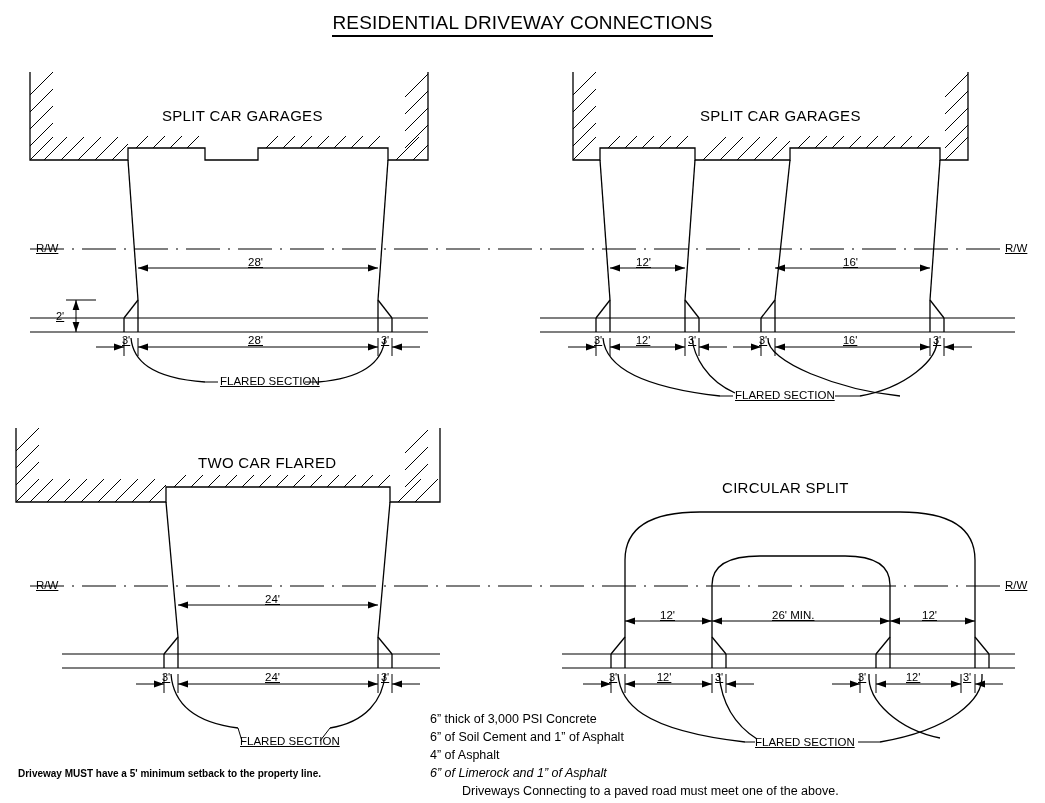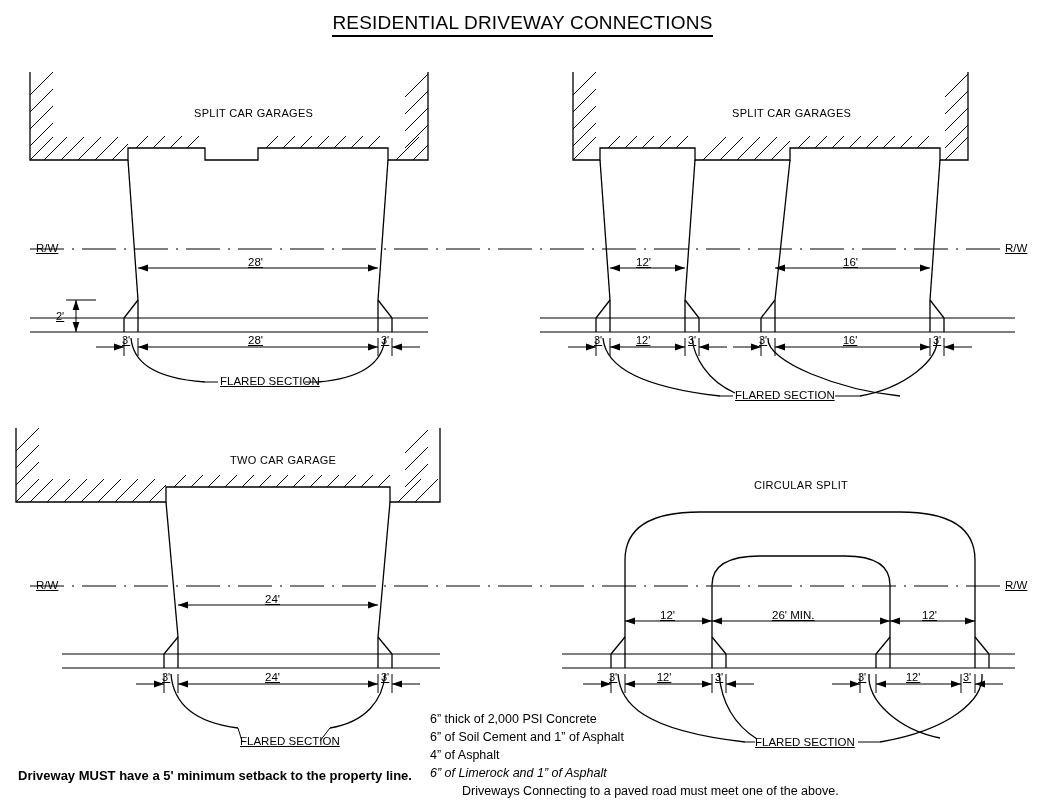--- a/index.html
+++ b/index.html
@@ -29,42 +29,41 @@
     text-align: center;
     font-size: 19px;
     letter-spacing: 0.2px;
   }
   .title span {
     border-bottom: 2px solid #000;
     padding-bottom: 2px;
   }
   .panel-title {
     position: absolute;
-    font-size: 11px;
+    font-size: 15px;
     letter-spacing: 0.3px;
     white-space: nowrap;
-    margin-left: 32px;
   }
   .lbl {
     position: absolute;
     font-size: 11.5px;
     white-space: nowrap;
     text-decoration: underline;
   }
   .lbl.sm {
     font-size: 11px;
   }
   .note {
     position: absolute;
     font-size: 12.5px;
     white-space: nowrap;
   }
   .note.bold {
     font-weight: bold;
-    font-size: 13px;
+    font-size: 10px;
     text-align: center;
   }
   svg { position: absolute; left: 0; top: 0; }
   svg line, svg path, svg polyline, svg rect, svg polygon {
     vector-effect: non-scaling-stroke;
   }
 </style>
 </head>
 <body>
 
@@ -389,42 +388,42 @@
   <div class="lbl" style="left:636px; top:256px;">12'</div>
   <div class="lbl" style="left:843px; top:256px;">16'</div>
   <div class="lbl sm" style="left:594px; top:334px;">3'</div>
   <div class="lbl sm" style="left:636px; top:334px;">12'</div>
   <div class="lbl sm" style="left:688px; top:334px;">3'</div>
   <div class="lbl sm" style="left:759px; top:334px;">3'</div>
   <div class="lbl sm" style="left:843px; top:334px;">16'</div>
   <div class="lbl sm" style="left:933px; top:334px;">3'</div>
   <div class="lbl" style="left:735px; top:389px;">FLARED SECTION</div>
 
-  <div class="panel-title" style="left:198px; top:454px;">TWO CAR GARAGE</div>
+  <div class="panel-title" style="left:198px; top:454px;">TWO CAR FLARED</div>
   <div class="lbl" style="left:36px; top:579px;">R/W</div>
   <div class="lbl" style="left:265px; top:593px;">24'</div>
   <div class="lbl" style="left:265px; top:671px;">24'</div>
   <div class="lbl sm" style="left:162px; top:671px;">3'</div>
   <div class="lbl sm" style="left:381px; top:671px;">3'</div>
   <div class="lbl" style="left:240px; top:735px;">FLARED SECTION</div>
 
   <div class="panel-title" style="left:722px; top:479px;">CIRCULAR SPLIT</div>
   <div class="lbl" style="left:1005px; top:579px;">R/W</div>
   <div class="lbl" style="left:660px; top:609px;">12'</div>
   <div class="lbl" style="left:772px; top:609px;">26' MIN.</div>
   <div class="lbl" style="left:922px; top:609px;">12'</div>
   <div class="lbl sm" style="left:609px; top:671px;">3'</div>
   <div class="lbl sm" style="left:657px; top:671px;">12'</div>
   <div class="lbl sm" style="left:715px; top:671px;">3'</div>
   <div class="lbl sm" style="left:858px; top:671px;">3'</div>
   <div class="lbl sm" style="left:906px; top:671px;">12'</div>
   <div class="lbl sm" style="left:963px; top:671px;">3'</div>
   <div class="lbl" style="left:755px; top:736px;">FLARED SECTION</div>
 
-  <div class="note" style="left:430px; top:712px;">6” thick of 2,000 PSI Concrete</div>
+  <div class="note" style="left:430px; top:712px;">6” thick of 3,000 PSI Concrete</div>
   <div class="note" style="left:430px; top:730px;">6” of Soil Cement and 1” of Asphalt</div>
   <div class="note" style="left:430px; top:748px;">4” of Asphalt</div>
   <div class="note" style="left:430px; top:766px;font-style:italic;">6” of Limerock and 1” of Asphalt</div>
   <div class="note" style="left:430px; top:784px;margin-left:32px;">Driveways Connecting to a paved road must meet one of the above.</div>
 
   <div class="note bold" style="left:18px; top:768px;">Driveway MUST have a 5' minimum setback to the property line.</div>
 
 </div>
 
 </body></html>

